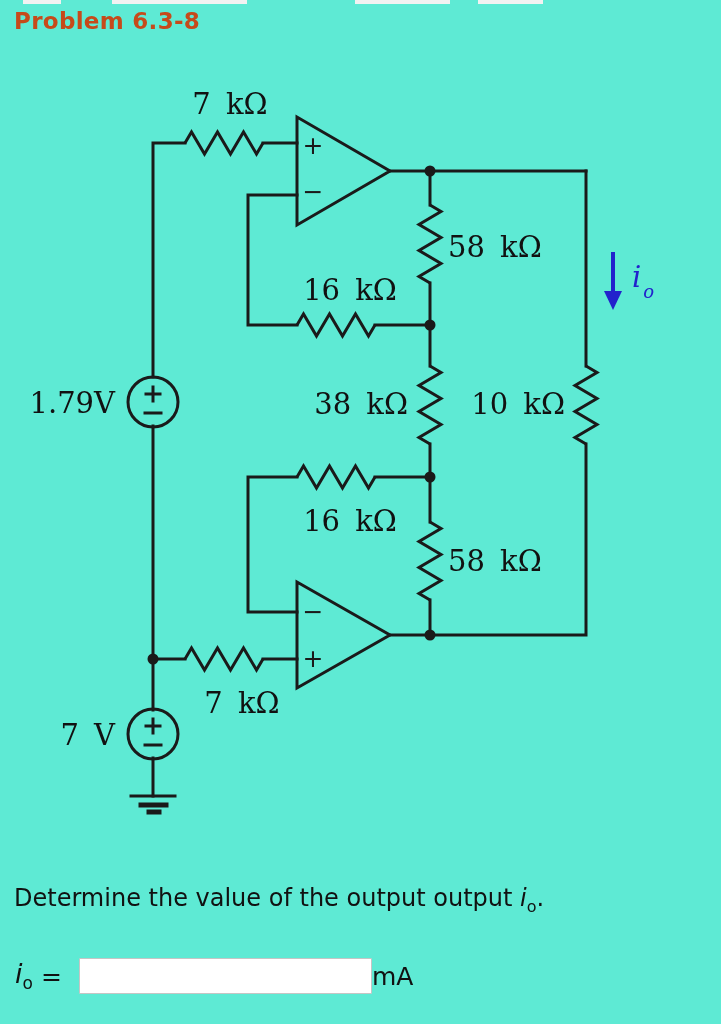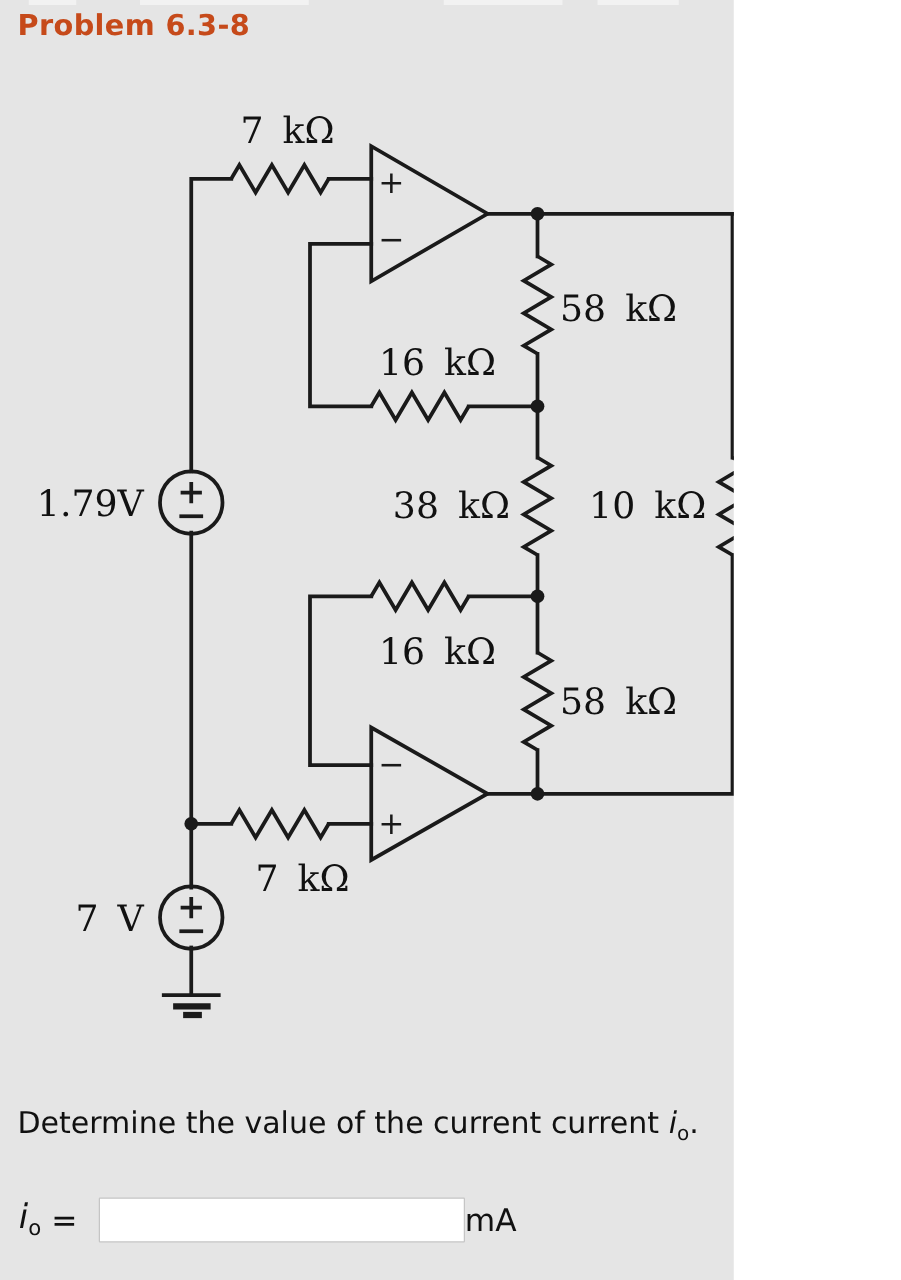--- a/index.html
+++ b/index.html
@@ -1,19 +1,19 @@
 <!DOCTYPE html>
 <html><head>
 <meta charset="utf-8">
 <style>
   html,body{margin:0;padding:0;background:#ffffff;}
   .page{
     position:relative;
-    width:587px;height:1024px;
-    background:#e5e5e5;
+    width:721px;height:1024px;
+    background:#5eead4;
     font-family:"DejaVu Sans","Liberation Sans",sans-serif;
     overflow:hidden;
   }
   
   .artifact{position:absolute;top:0;left:0;height:5px;width:721px;}
   .artifact span{position:absolute;top:0;height:4px;background:#f2f2f2;display:block;}
   .a1{left:23px;width:38px;}
   .a2{left:112px;width:135px;}
   .a3{left:355px;width:95px;}
   .a4{left:478px;width:65px;}
@@ -162,21 +162,21 @@
       <text class="lbl" x="408" y="414" text-anchor="end">38 kΩ</text>
       <text class="lbl" x="565" y="414" text-anchor="end">10 kΩ</text>
       <text class="lbl" x="350" y="531" text-anchor="middle">16 kΩ</text>
       <text class="lbl" x="448" y="571" text-anchor="start">58 kΩ</text>
       <text class="lbl" x="242" y="713" text-anchor="middle">7 kΩ</text>
       <text class="lbl" x="115" y="413" text-anchor="end">1.79V</text>
       <text class="lbl" x="115" y="745" text-anchor="end">7 V</text>
     </g>
   </svg>
 
-  <div class="question"><span>Determine the value of the current current </span><span class="qvar">i</span><sub>o</sub><span>.</span></div>
+  <div class="question"><span>Determine the value of the output output </span><span class="qvar">i</span><sub>o</sub><span>.</span></div>
 
   <div class="answer-row">
     <span class="avar"><span>i</span><sub>o</sub></span>
     <span class="eq">=</span>
     <input class="answer-input" type="text" value="" style="">
     <span class="unit">mA</span>
   </div>
 
 </div>
 

